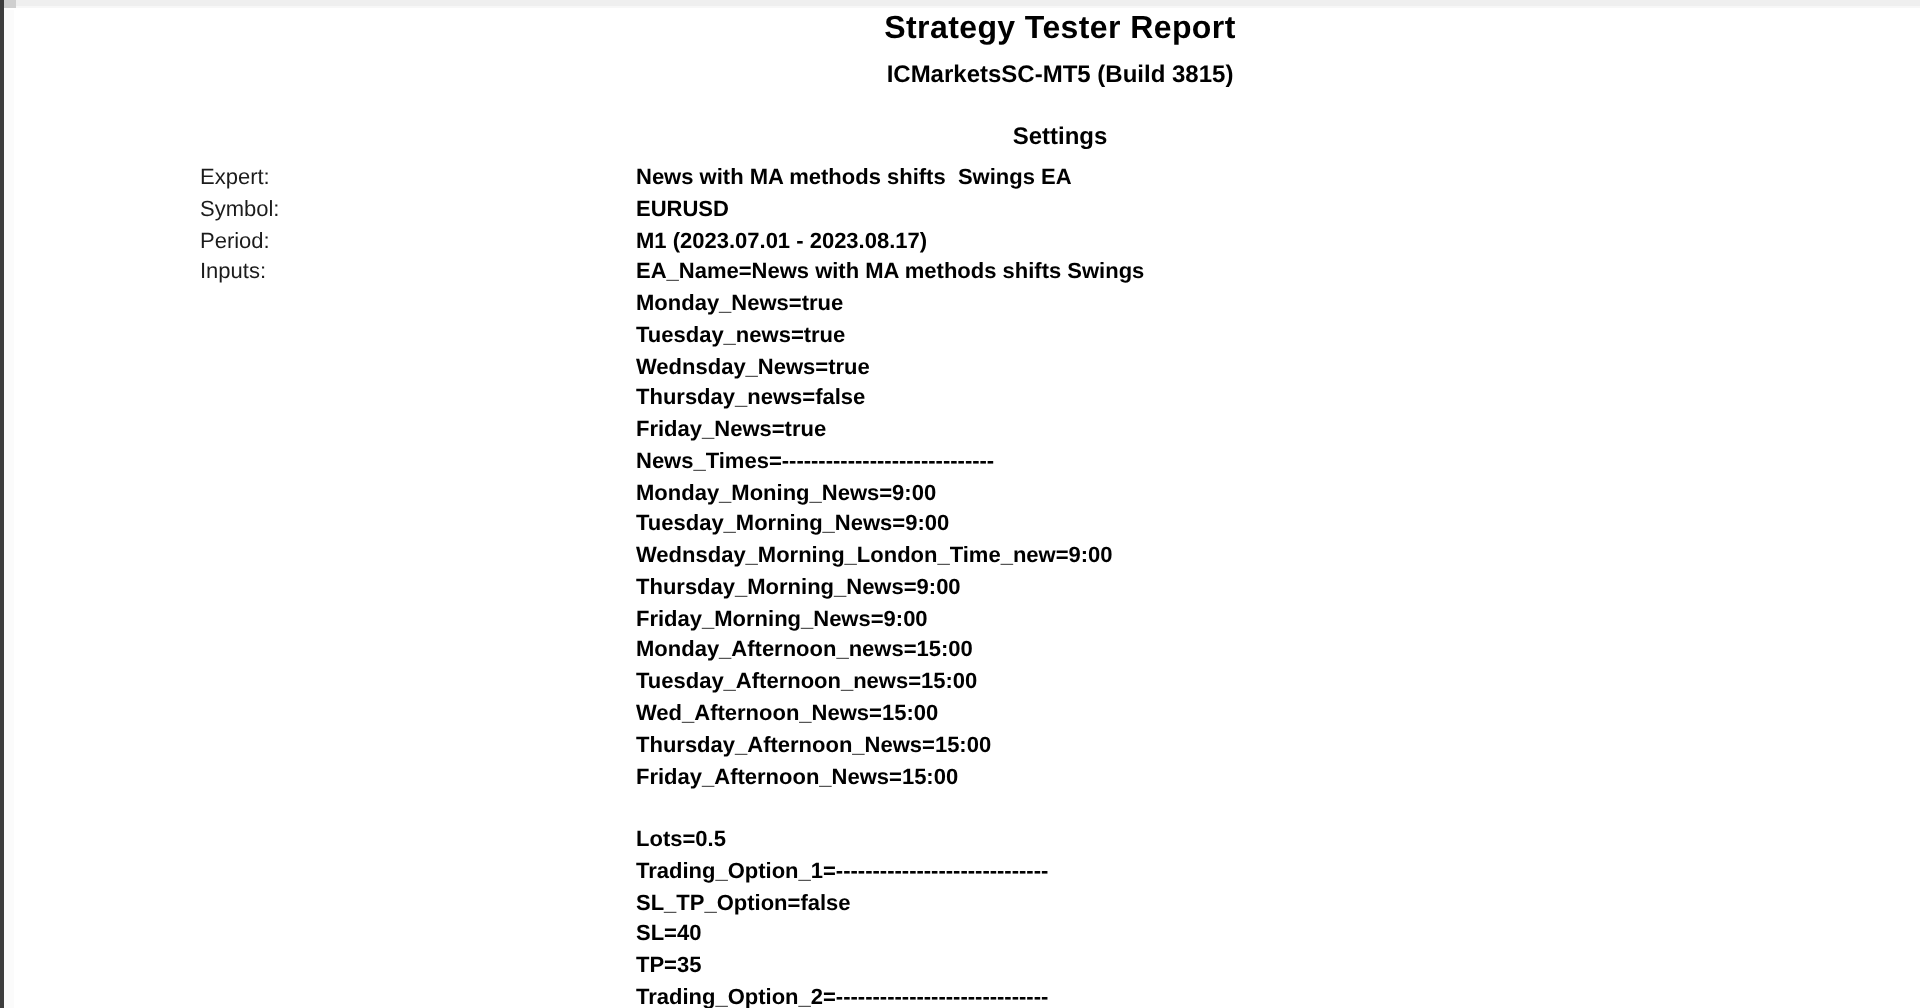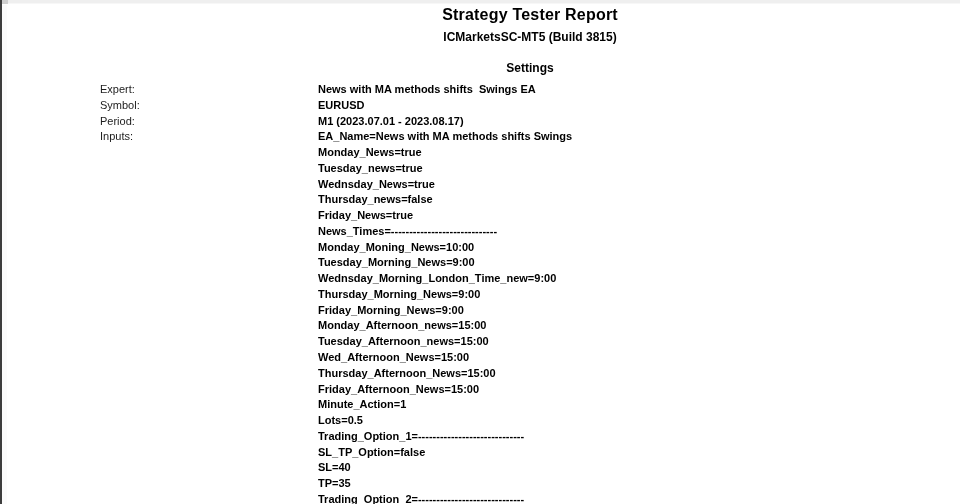--- a/index.html
+++ b/index.html
@@ -120,21 +120,21 @@
       <div class="settings-row">
     <div class="setting-label"></div>
     <div class="setting-value">Friday_News=true</div>
   </div>
       <div class="settings-row">
     <div class="setting-label"></div>
     <div class="setting-value">News_Times=-----------------------------</div>
   </div>
       <div class="settings-row">
     <div class="setting-label"></div>
-    <div class="setting-value">Monday_Moning_News=10:00</div>
+    <div class="setting-value">Monday_Moning_News=9:00</div>
   </div>
       <div class="settings-row">
     <div class="setting-label"></div>
     <div class="setting-value">Tuesday_Morning_News=9:00</div>
   </div>
       <div class="settings-row">
     <div class="setting-label"></div>
     <div class="setting-value">Wednsday_Morning_London_Time_new=9:00</div>
   </div>
       <div class="settings-row">
@@ -160,21 +160,20 @@
       <div class="settings-row">
     <div class="setting-label"></div>
     <div class="setting-value">Thursday_Afternoon_News=15:00</div>
   </div>
       <div class="settings-row">
     <div class="setting-label"></div>
     <div class="setting-value">Friday_Afternoon_News=15:00</div>
   </div>
       <div class="settings-row">
     <div class="setting-label"></div>
-    <div class="setting-value">Minute_Action=1</div>
   </div>
       <div class="settings-row">
     <div class="setting-label"></div>
     <div class="setting-value">Lots=0.5</div>
   </div>
       <div class="settings-row">
     <div class="setting-label"></div>
     <div class="setting-value">Trading_Option_1=-----------------------------</div>
   </div>
       <div class="settings-row">

